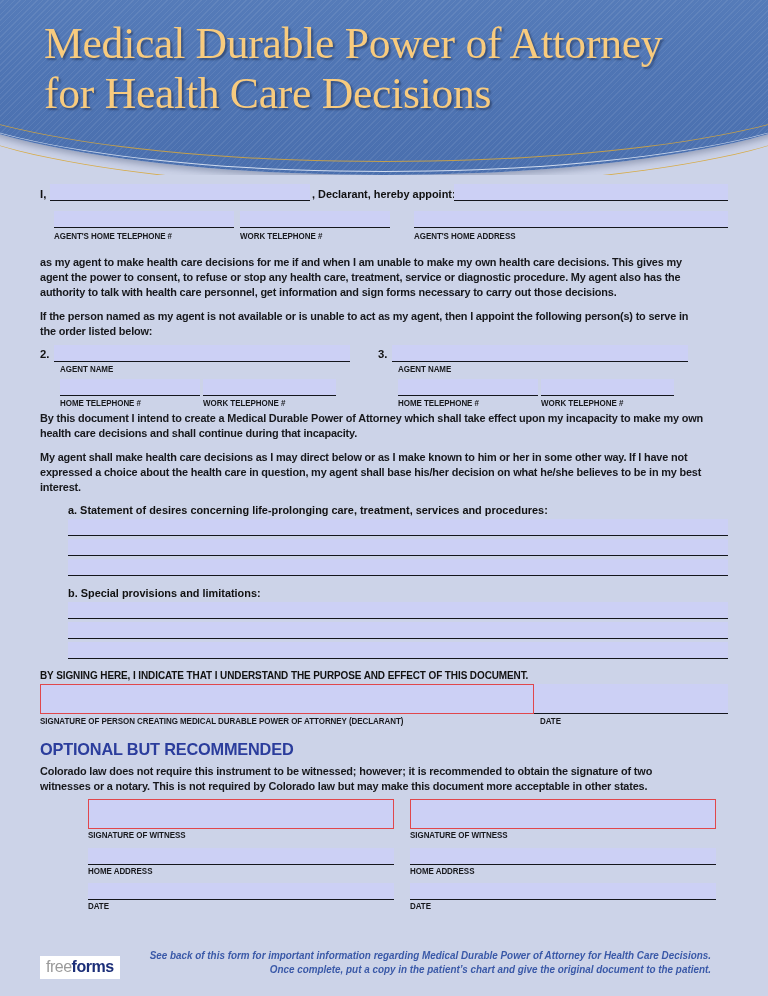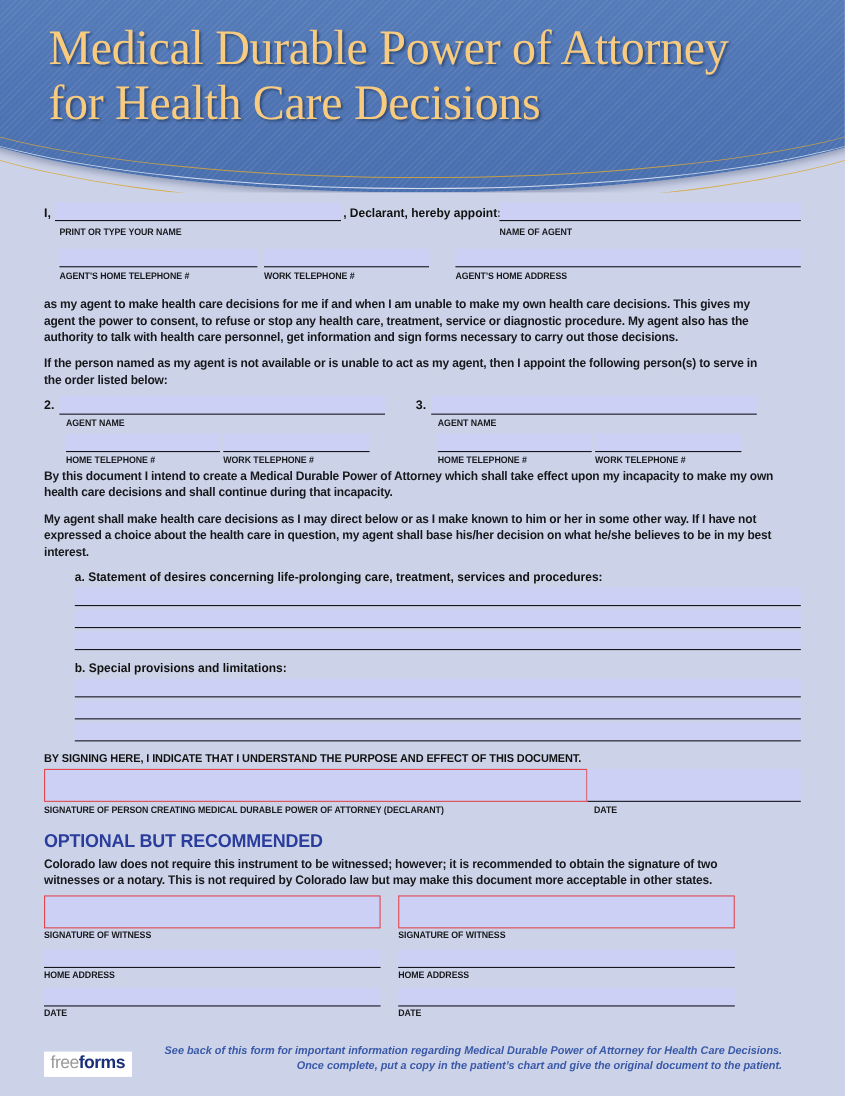--- a/index.html
+++ b/index.html
@@ -212,21 +212,21 @@
     font-size: 17px;
     font-weight: 700;
     color: #2b3d9c;
     margin: 9px 40px 4px 40px;
     letter-spacing: -0.2px;
     transform: scaleX(0.96); transform-origin: left center;
   }
 
   
   .wit { position: relative; margin: 5px 40px 0 40px; height: 131px; }
-  .wit-col { position: absolute; top: 0; width: 306px; }
+  .wit-col { position: absolute; top: 0; width: 306px; margin-left: 48px; }
   .wit-col.left { left: 0; }
   .wit-col.right { left: 322px; }
   .wit-col .fld { width: 100%; }
   .wit-sig { height: 26px; }
   .wit-cap { margin-top: 2px; margin-bottom: 7px; }
 
   
   .footer {
     position: absolute;
     left: 0; bottom: 0;
@@ -273,24 +273,20 @@
   </div>
 </div>
 
 <div class="doc">
 
   <div class="l1">
     <span class="lbl-i">I,</span>
     <div class="fld f-name"></div>
     <span class="lbl-decl">, Declarant, hereby appoint:</span>
     <div class="fld f-agent"></div>
-  </div>
-  <div class="cap-row1">
-    <span class="caption c1">PRINT OR TYPE YOUR NAME</span>
-    <span class="caption c2">NAME OF AGENT</span>
   </div>
 
   <div class="l2">
     <div class="fld f-home-tel"></div>
     <div class="fld f-work-tel"></div>
     <div class="fld f-addr"></div>
   </div>
   <div class="cap-row2">
     <span class="caption c1">AGENT'S HOME TELEPHONE #</span>
     <span class="caption c2">WORK TELEPHONE #</span>

